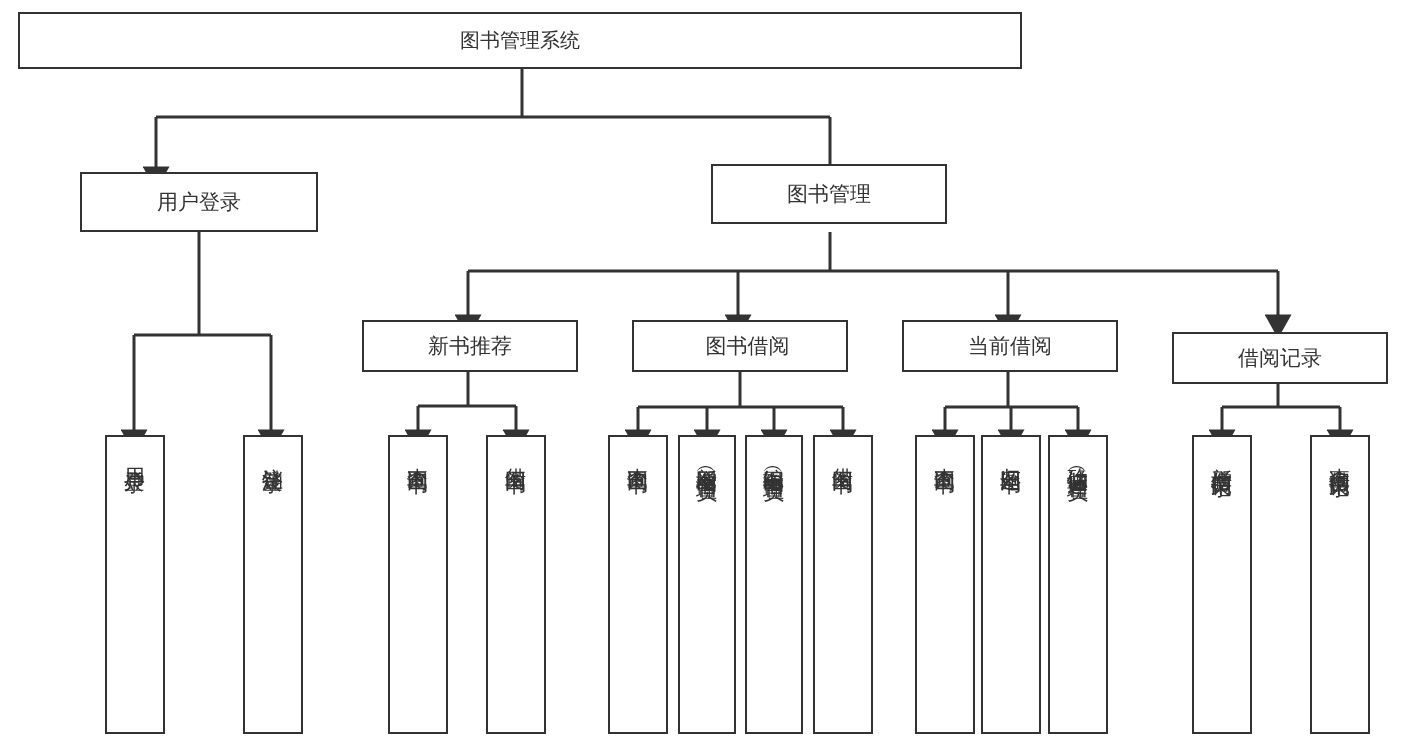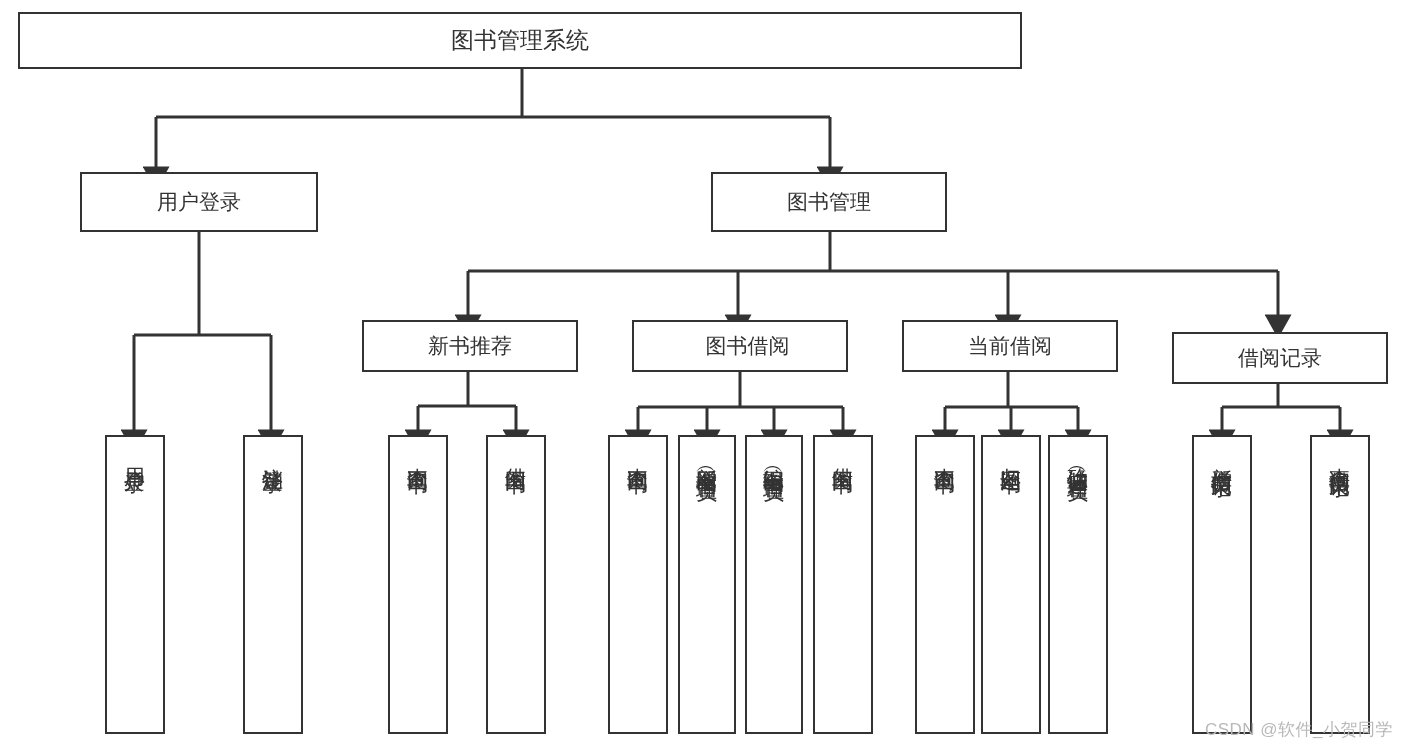--- a/index.html
+++ b/index.html
@@ -35,21 +35,21 @@
     overflow: hidden;
   }
   .node-label {
     color: #333333;
     text-align: center;
     line-height: 1.12;
     white-space: pre;
     user-select: none;
   }
   .node-root .node-label {
-    font-size: 23px;
+    font-size: 20px;
   }
   .node-level2 .node-label {
     font-size: 21px;
   }
   .node-level3 .node-label {
     font-size: 21px;
   }
   .node-leaf {
     align-items: flex-start;
     padding-top: 14px;
@@ -120,21 +120,21 @@
       </g>
   </svg>
 
   <div id="node-layer">
       <div class="node-box node-root" style="left: 18px; top: 12px; width: 1004px; height: 57px; border-color: rgb(51, 51, 51);">
         <span class="node-label">图书管理系统</span>
       </div>
       <div class="node-box node-level2" style="left: 80px; top: 172px; width: 238px; height: 60px; border-color: rgb(51, 51, 51);">
         <span class="node-label">用户登录</span>
       </div>
-      <div class="node-box node-level2" style="left: 711px; top: 172px; width: 236px; height: 60px; border-color: rgb(51, 51, 51);">
+      <div class="node-box node-level2" style="left: 711px; top: 164px; width: 236px; height: 60px; border-color: rgb(51, 51, 51);">
         <span class="node-label">图书管理</span>
       </div>
       <div class="node-box node-level3" style="left: 362px; top: 320px; width: 216px; height: 52px; border-color: rgb(51, 51, 51);">
         <span class="node-label">新书推荐</span>
       </div>
       <div class="node-box node-level3" style="left: 632px; top: 320px; width: 216px; height: 52px; border-color: rgb(51, 51, 51); padding-left: 15px;">
         <span class="node-label">图书借阅</span>
       </div>
       <div class="node-box node-level3" style="left: 902px; top: 320px; width: 216px; height: 52px; border-color: rgb(51, 51, 51); align-items: center;">
         <span class="node-label">当前借阅</span>
@@ -176,15 +176,14 @@
         <span class="node-label">确认归还（管理员）</span>
       </div>
       <div class="node-box node-leaf" style="left: 1192px; top: 435px; width: 60px; height: 299px; border-color: rgb(51, 51, 51);">
         <span class="node-label">新增借阅记录</span>
       </div>
       <div class="node-box node-leaf" style="left: 1310px; top: 435px; width: 60px; height: 299px; border-color: rgb(51, 51, 51);">
         <span class="node-label">查询借阅记录</span>
       </div>
     </div>
 
-  <div class="watermark">CSDN @软件_小贺同学</div>
 
 </div>
 
 </body></html>

